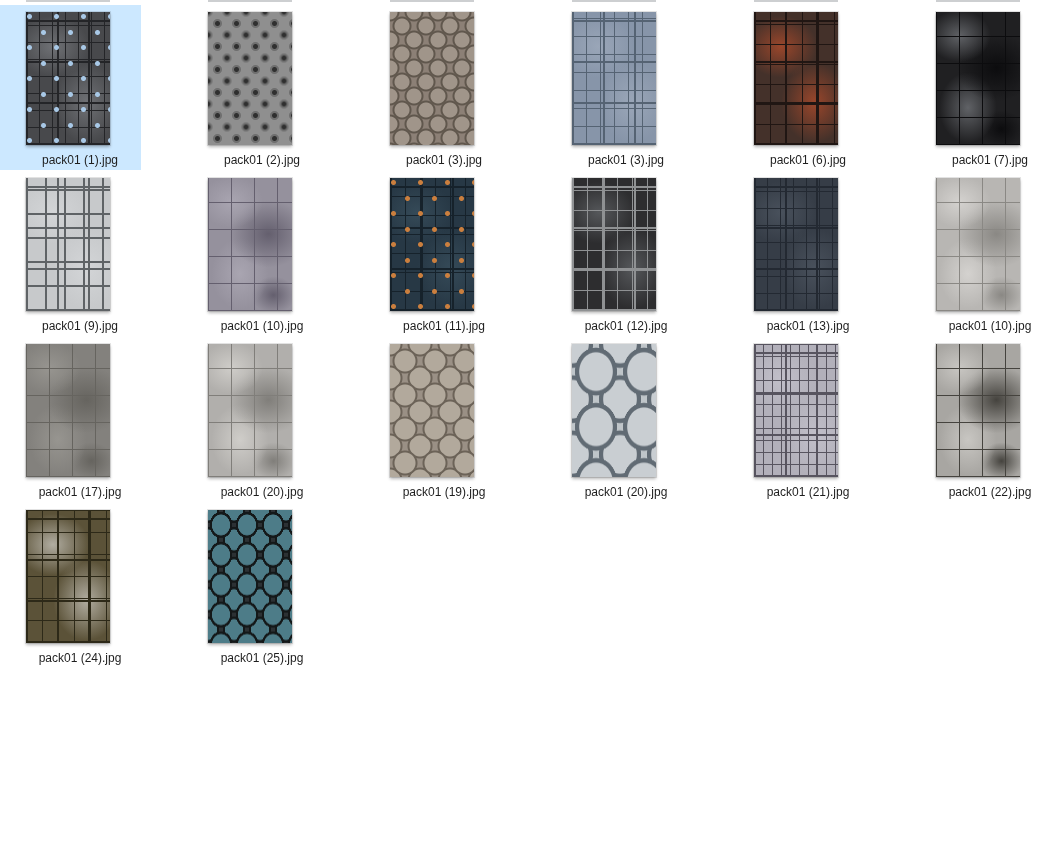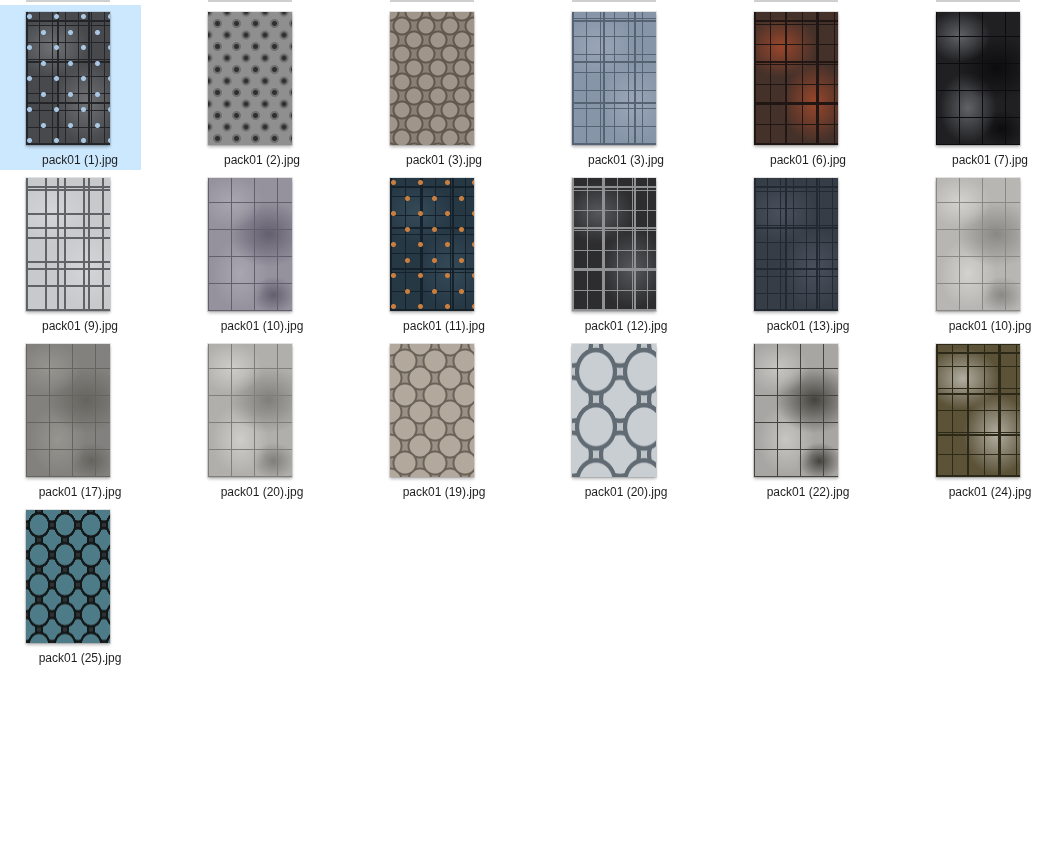--- a/index.html
+++ b/index.html
@@ -165,20 +165,24 @@
   </div>
       <div class="tile">
     <div class="thumb p-bumps" style="--c1: #9a9085; --c2: #6c6358; --c3: #b2a99c; --dr: 10px; --bsx: 30px; --bsy: 34px;"></div>
     <div class="label">pack01 (19).jpg</div>
   </div>
       <div class="tile">
     <div class="thumb p-cells" style="--c1: #bfc5c9; --c2: #616b74; --c3: #c9ced2; --cs: 48px;"></div>
     <div class="label">pack01 (20).jpg</div>
   </div>
       <div class="tile">
+    <div class="thumb p-panels" style="--c1: #b2b0ba; --c2: #57545f; --c3: #c1bfc9; --lx: 9px; --ly: 12px;"></div>
+    <div class="label">pack01 (21).jpg</div>
+  </div>
+      <div class="tile">
     <div class="thumb p-grunge" style="--c1: #a8a6a2; --c2: #45433e; --c3: #c8c6c2;"></div>
     <div class="label">pack01 (22).jpg</div>
   </div>
       <div class="tile">
     <div class="thumb p-panels" style="--c1: #5b5238; --c2: #2d2918; --c3: #b1ada1; --lx: 16px; --ly: 22px;"></div>
     <div class="label">pack01 (24).jpg</div>
   </div>
       <div class="tile">
     <div class="thumb p-cells" style="--c1: #2c3134; --c2: #141819; --c3: #4d7c88; --cs: 26px;"></div>
     <div class="label">pack01 (25).jpg</div>

